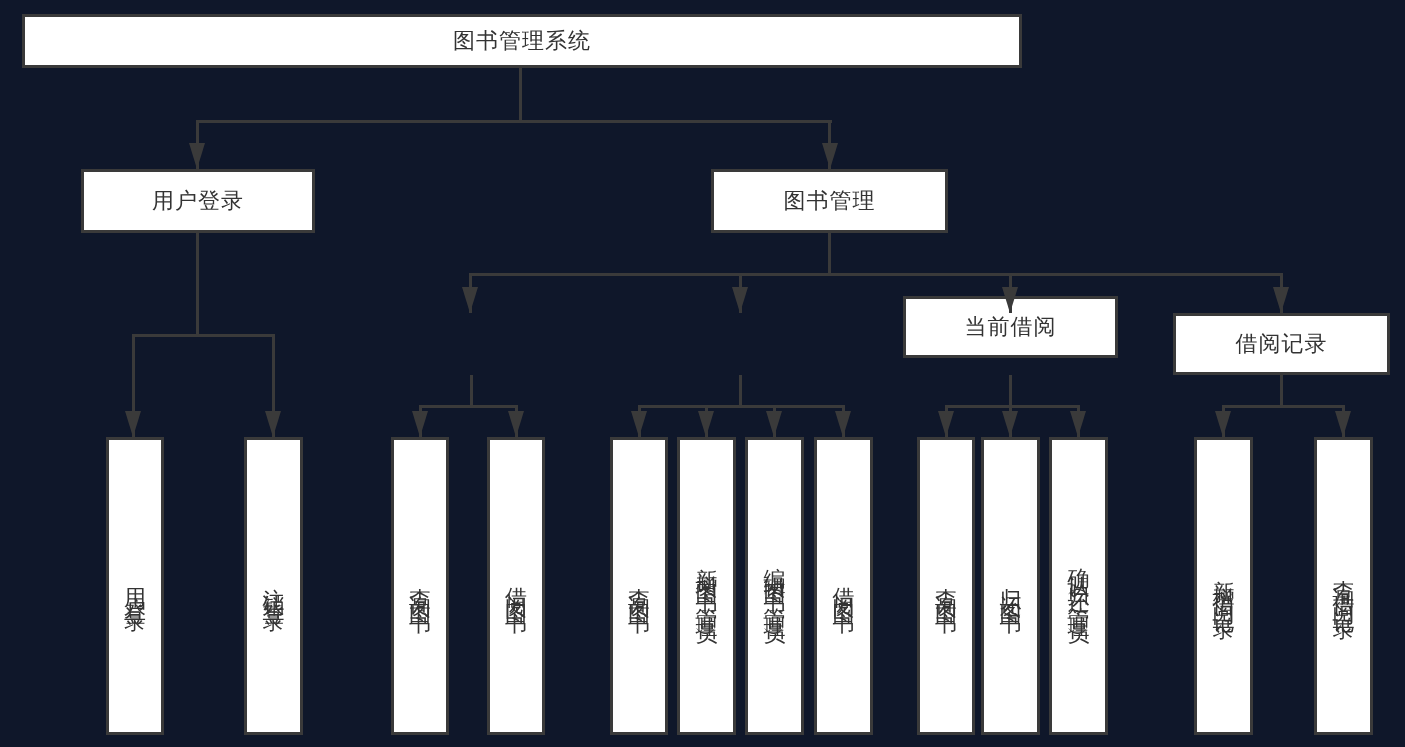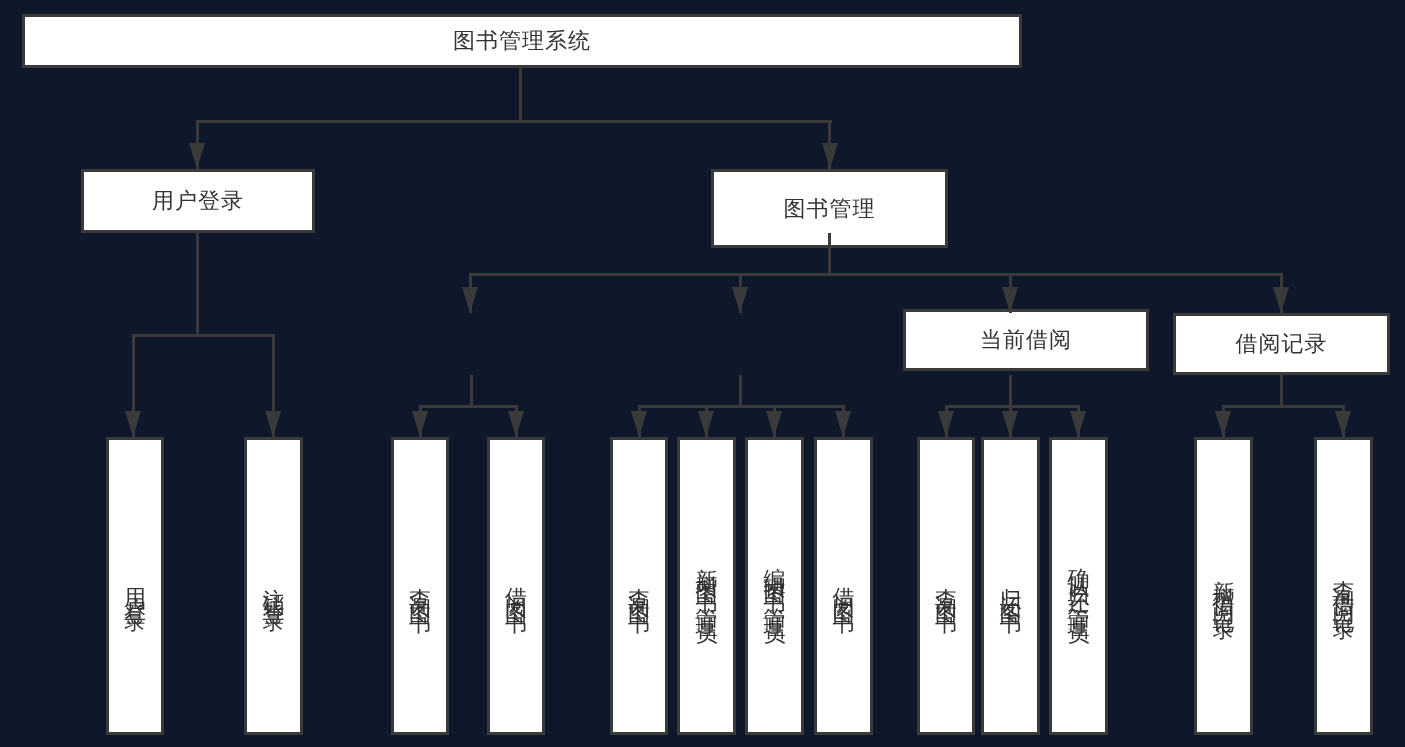--- a/index.html
+++ b/index.html
@@ -37,25 +37,25 @@
 
 <div class="canvas">
 
   <div class="box h" style="left:22px;top:14px;width:1000px;height:54px">
     <span>图书管理系统</span>
   </div>
 
   <div class="box h" style="left:81px;top:169px;width:234px;height:64px">
     <span>用户登录</span>
   </div>
-  <div class="box h" style="left:711px;top:169px;width:237px;height:79px">
+  <div class="box h" style="left:711px;top:169px;width:237px;height:64px">
     <span>图书管理</span>
   </div>
 
-  <div class="box h" style="left:903px;top:309px;width:246px;height:62px">
+  <div class="box h" style="left:903px;top:296px;width:215px;height:62px">
     <span>当前借阅</span>
   </div>
   <div class="box h" style="left:1173px;top:313px;width:217px;height:62px">
     <span>借阅记录</span>
   </div>
 
   <div class="box v" style="left:106px;top:437px;width:58px;height:298px">
     <span>用户登录</span>
   </div>
   <div class="box v" style="left:244px;top:437px;width:59px;height:298px">

